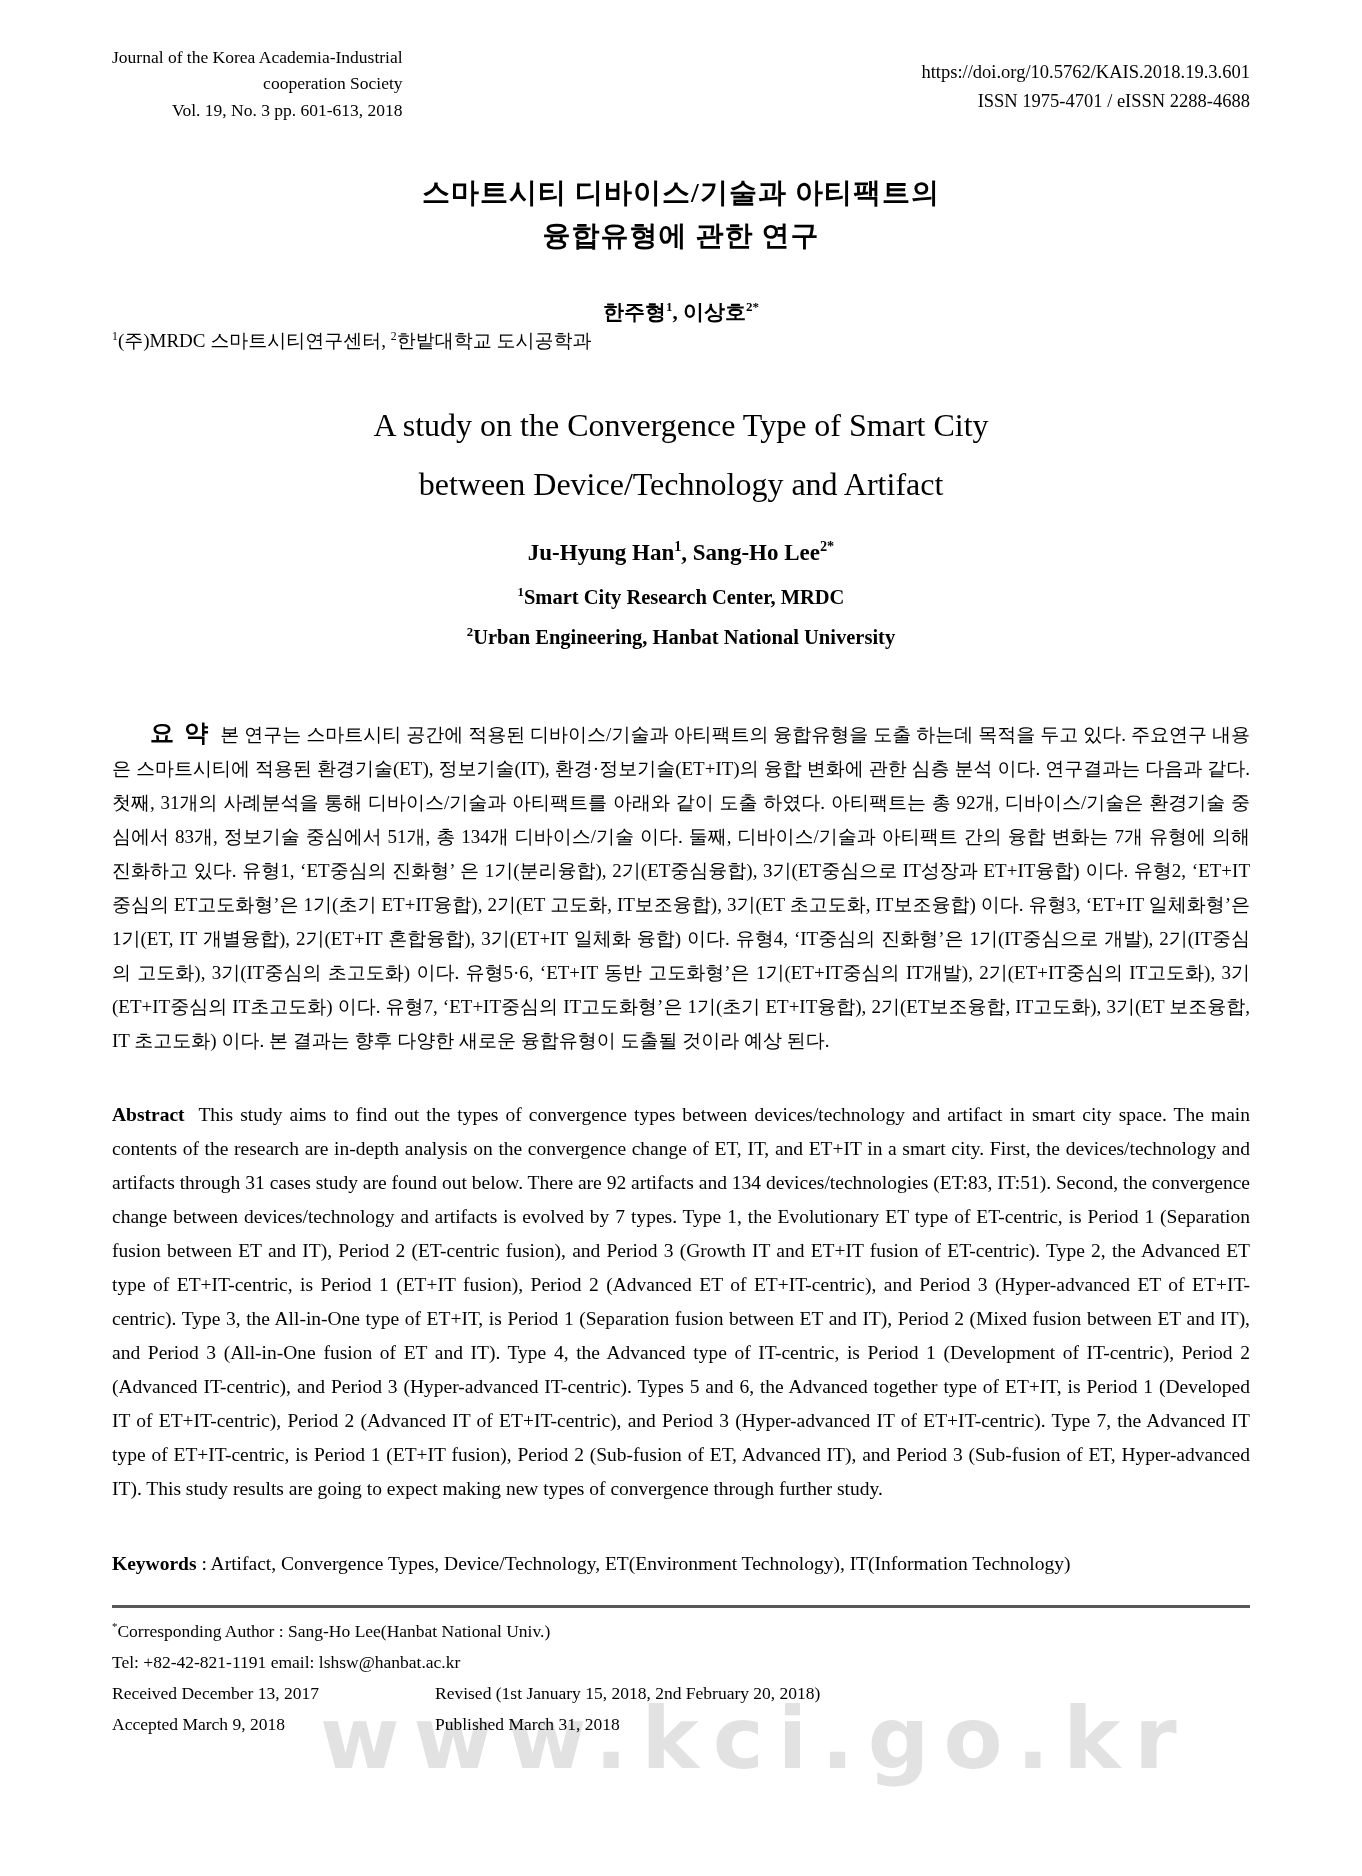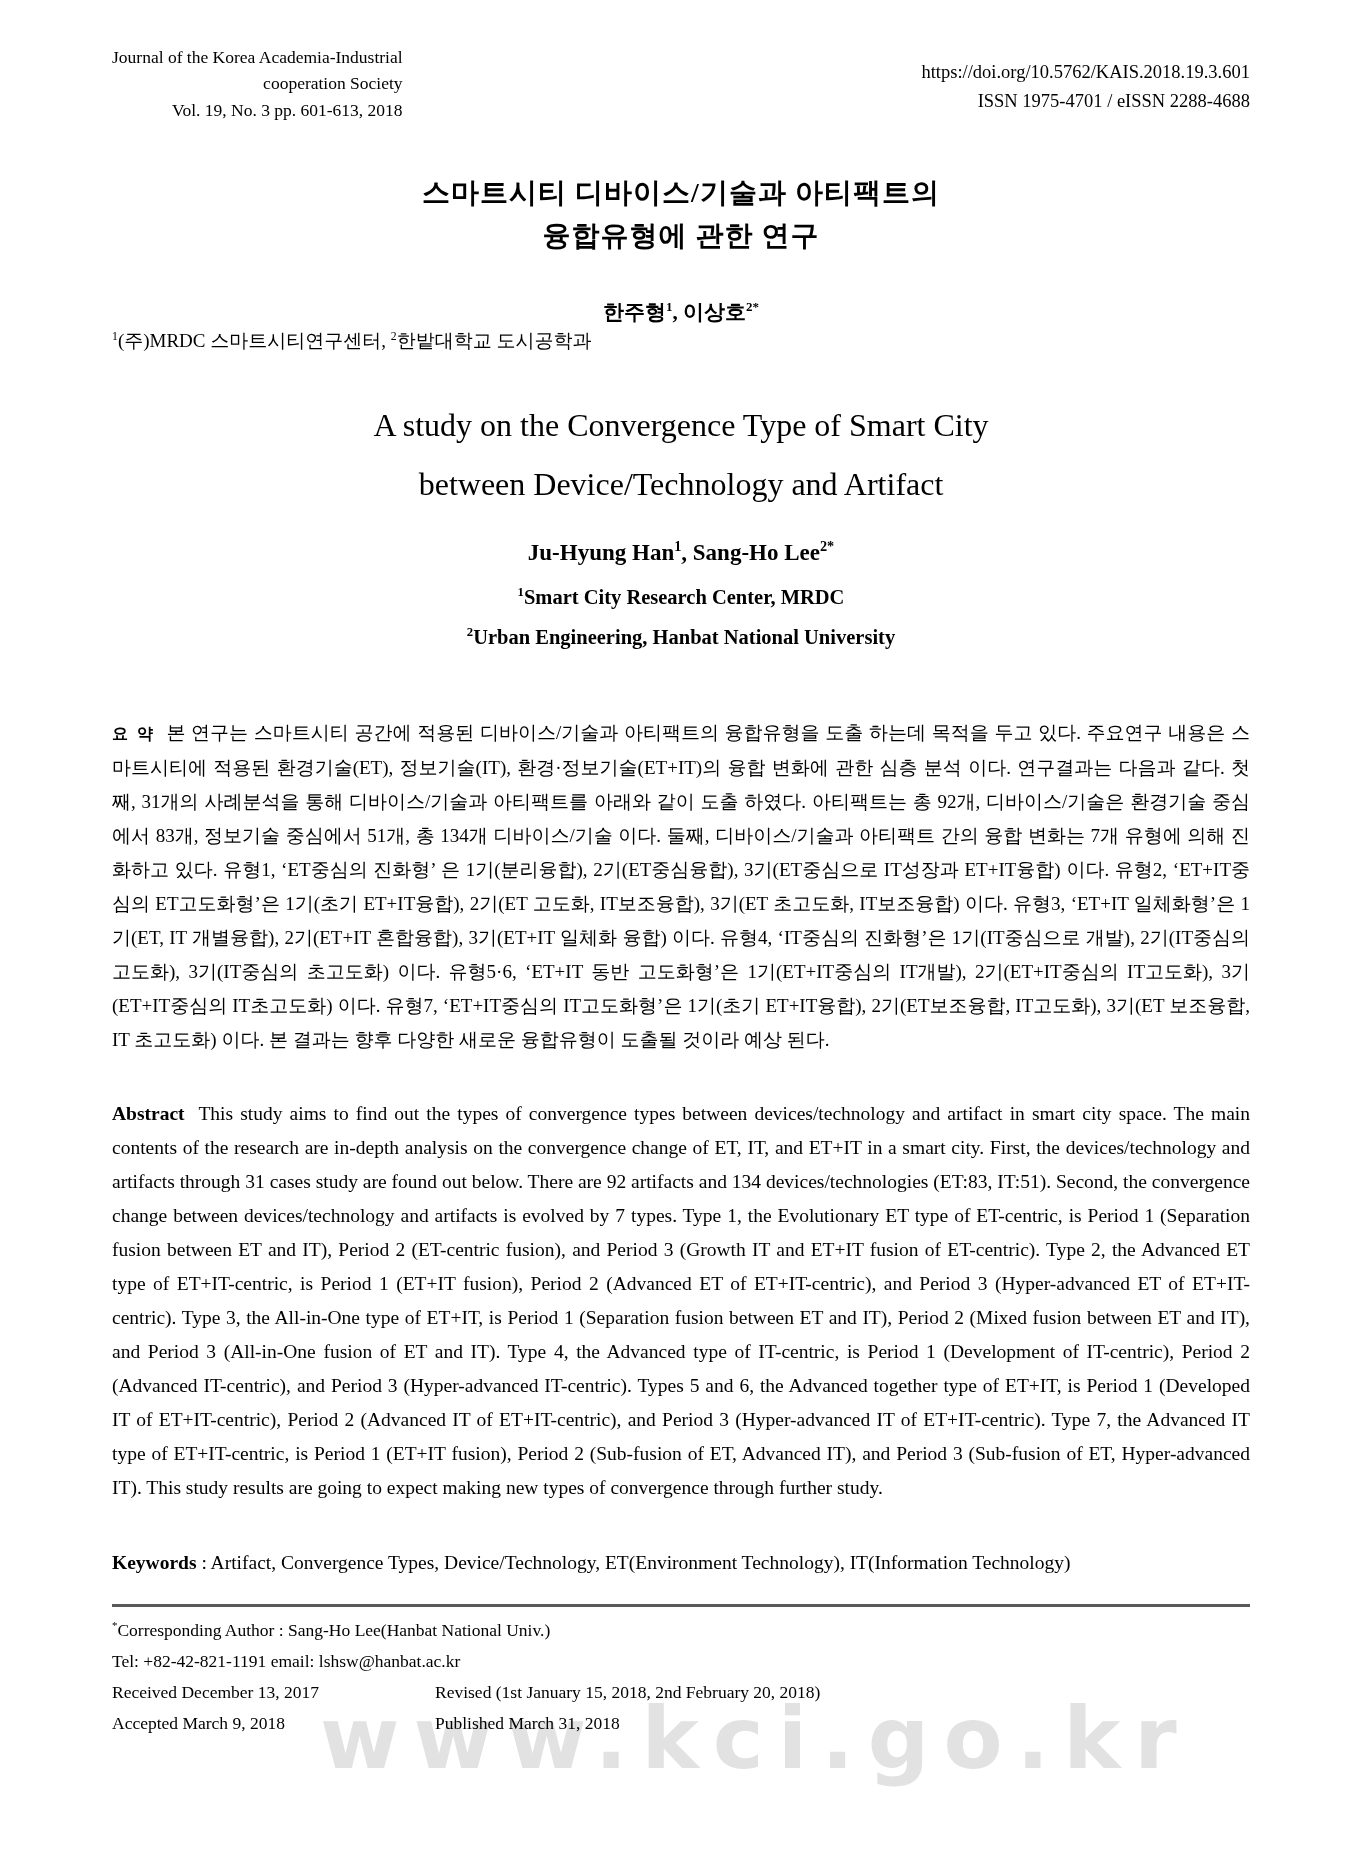--- a/index.html
+++ b/index.html
@@ -42,21 +42,21 @@
   }
   .authors-en { margin-top: 26px; text-align: center; font-size: 23px; font-weight: bold; }
   .affil-en { margin-top: 12px; text-align: center; font-size: 20.5px; font-weight: bold; line-height: 1.95; }
 
   
   .abstract-ko {
     margin-top: 58px;
     font-size: 19px; line-height: 34px;
     text-align: justify;
   }
-  .abstract-ko .label { font-weight: bold; font-size: 16px; letter-spacing: 2px; }
+  .abstract-ko .label { font-weight: bold; font-size: 24px; letter-spacing: 2px; margin-left: 38px; }
   .abstract-en {
     margin-top: 40px;
     font-size: 19.5px; line-height: 34px;
     text-align: justify;
   }
   .abstract-en .label { font-weight: bold; }
   .keywords-line {
     margin-top: 43px;
     font-size: 19.5px; line-height: 30px;
     text-align: justify;

